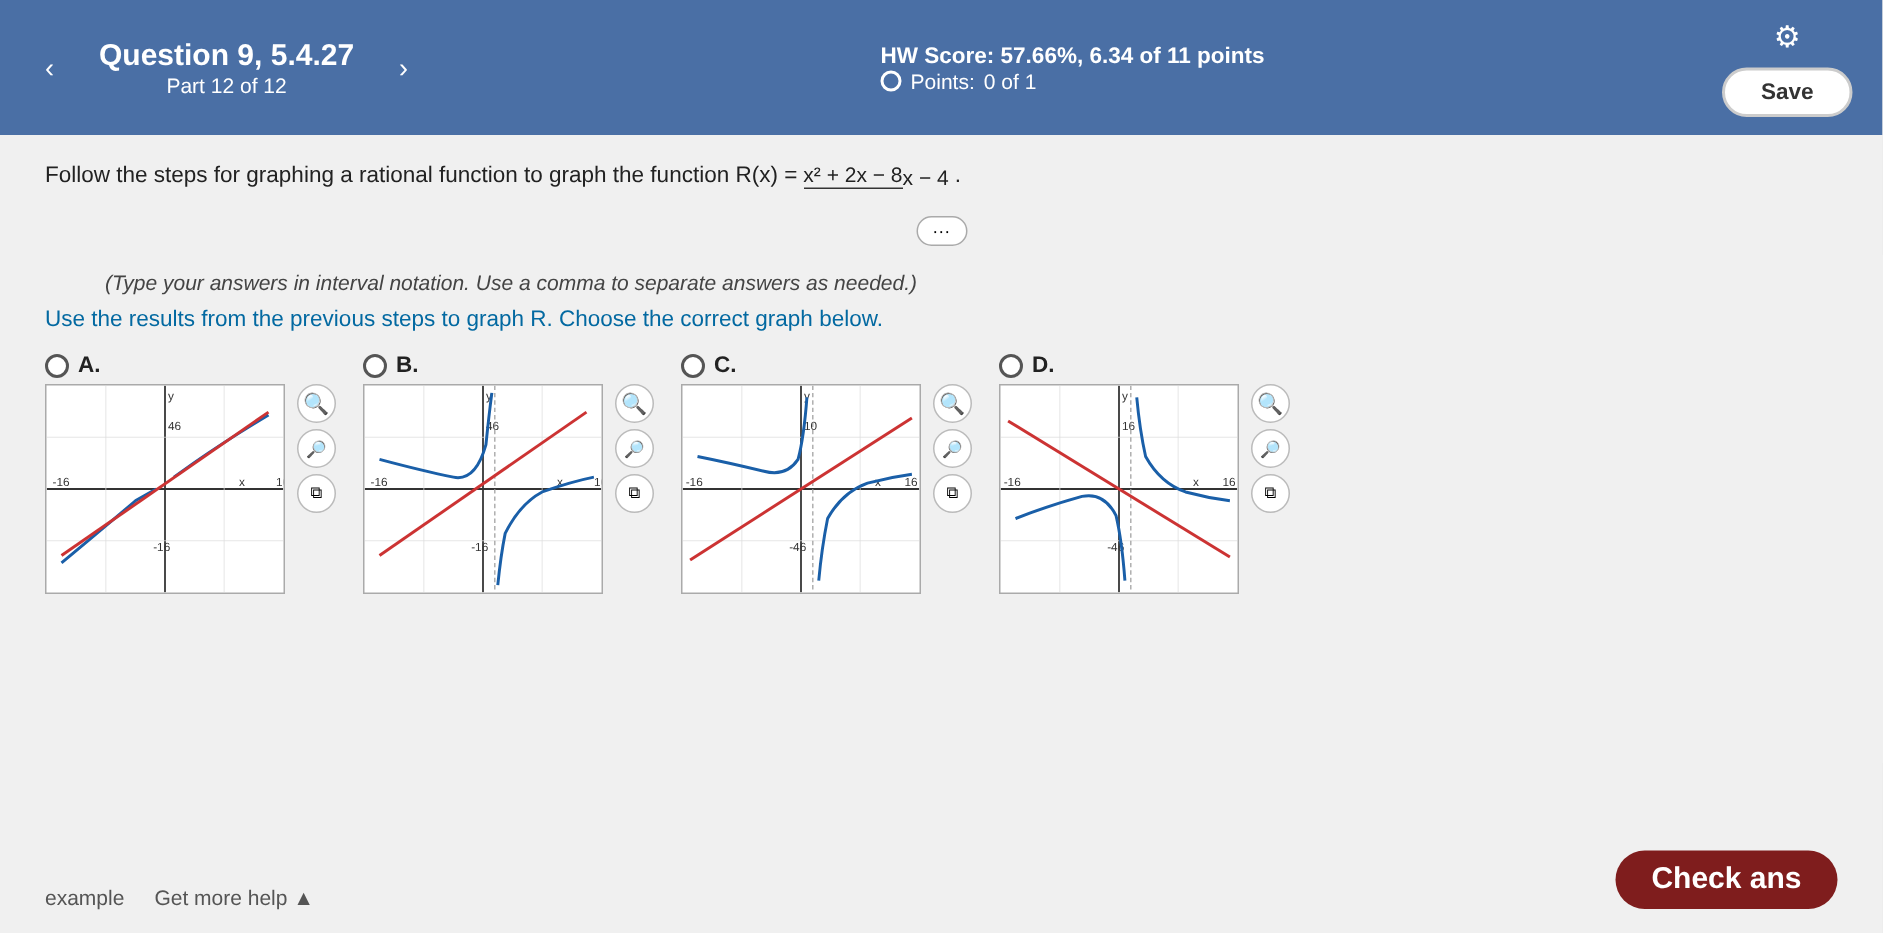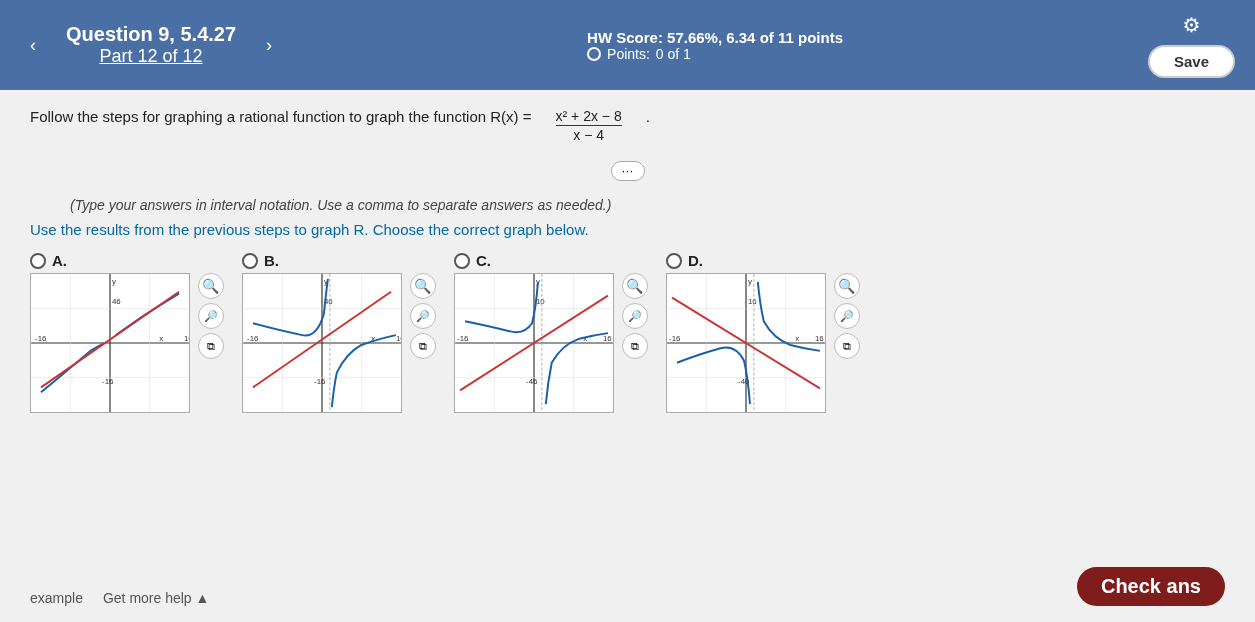--- a/index.html
+++ b/index.html
@@ -28,22 +28,21 @@
     }
     .header-question {
       text-align: center;
       color: white;
     }
     .header-question .title {
       font-size: 20px;
       font-weight: bold;
     }
     .header-question .subtitle {
-      font-size: 18px;
-      text-decoration: underline;
+      font-size: 14px;
     }
     .header-score {
       text-align: left;
       color: white;
     }
     .header-score .hw-score {
       font-size: 15px;
       font-weight: bold;
       text-align: center;
     }
@@ -87,21 +86,21 @@
       height: 532px;
       position: relative;
     }
 
     .question-text {
       font-size: 15px;
       color: #222;
       margin-bottom: 8px;
       display: flex;
       align-items: flex-start;
-      gap: 20px;
+      gap: 0;
       flex-wrap: wrap;
     }
     .fraction-num {
       border-bottom: 1px solid #333;
       padding-bottom: 1px;
       text-align: center;
     }
     .fraction-den {
       padding-top: 1px;
     }
@@ -287,21 +286,21 @@
   <div class="header-right">
     <span class="gear-icon">⚙</span>
     <button class="save-btn">Save</button>
   </div>
 </div>
 
 <div class="main-content">
 
   <div class="question-text">
     <span>Follow the steps for graphing a rational function to graph the function R(x) =</span>
-    <span style="display:inline-flex; flex-direction:column; align-items:center; margin: 0 4px; font-size:14px; vertical-align:middle;">
+    <span style="display:inline-flex; align-items:center; margin: 0 4px; font-size:14px; vertical-align:middle;">
       <span class="fraction-num">x² + 2x − 8</span>
       <span class="fraction-den">x − 4</span>
     </span>
     <span>.</span>
   </div>
 
   <div class="more-btn-row">
     <button class="more-btn">···</button>
   </div>
 

